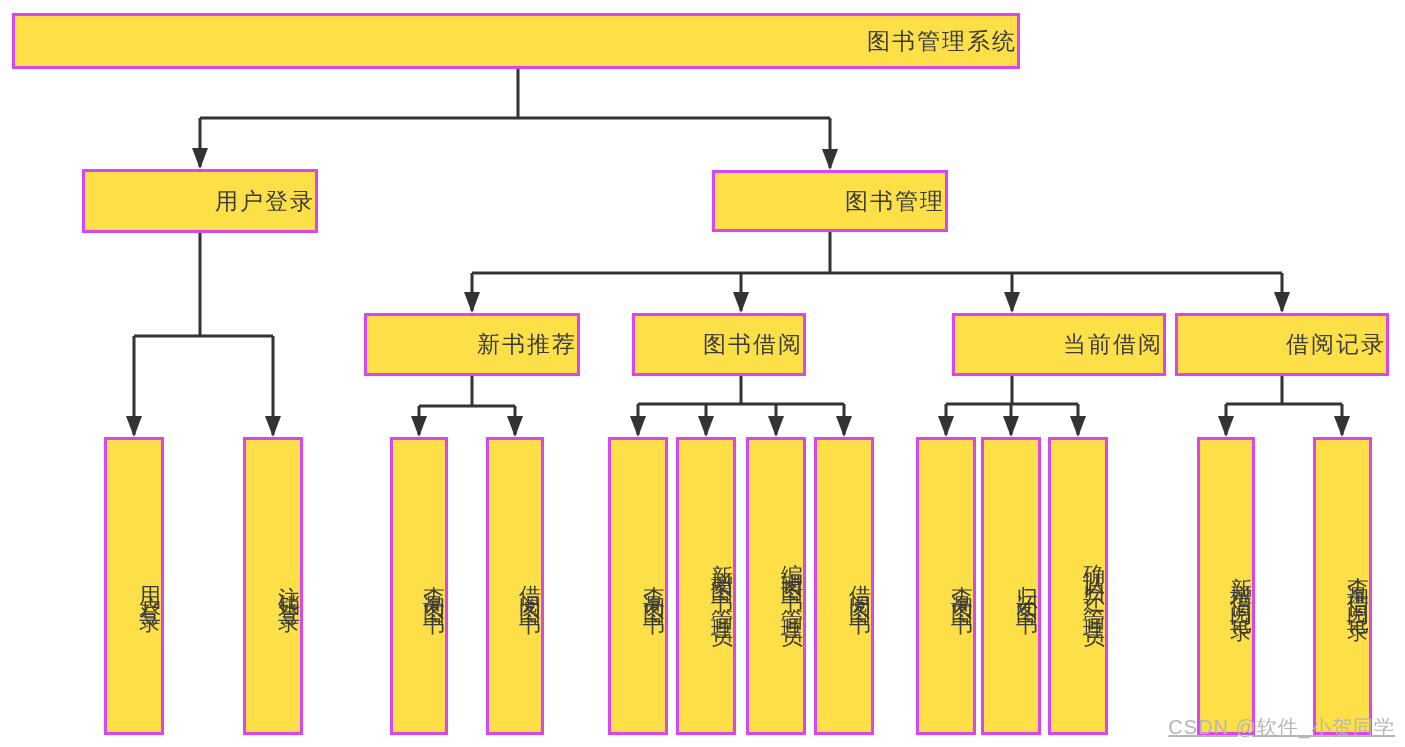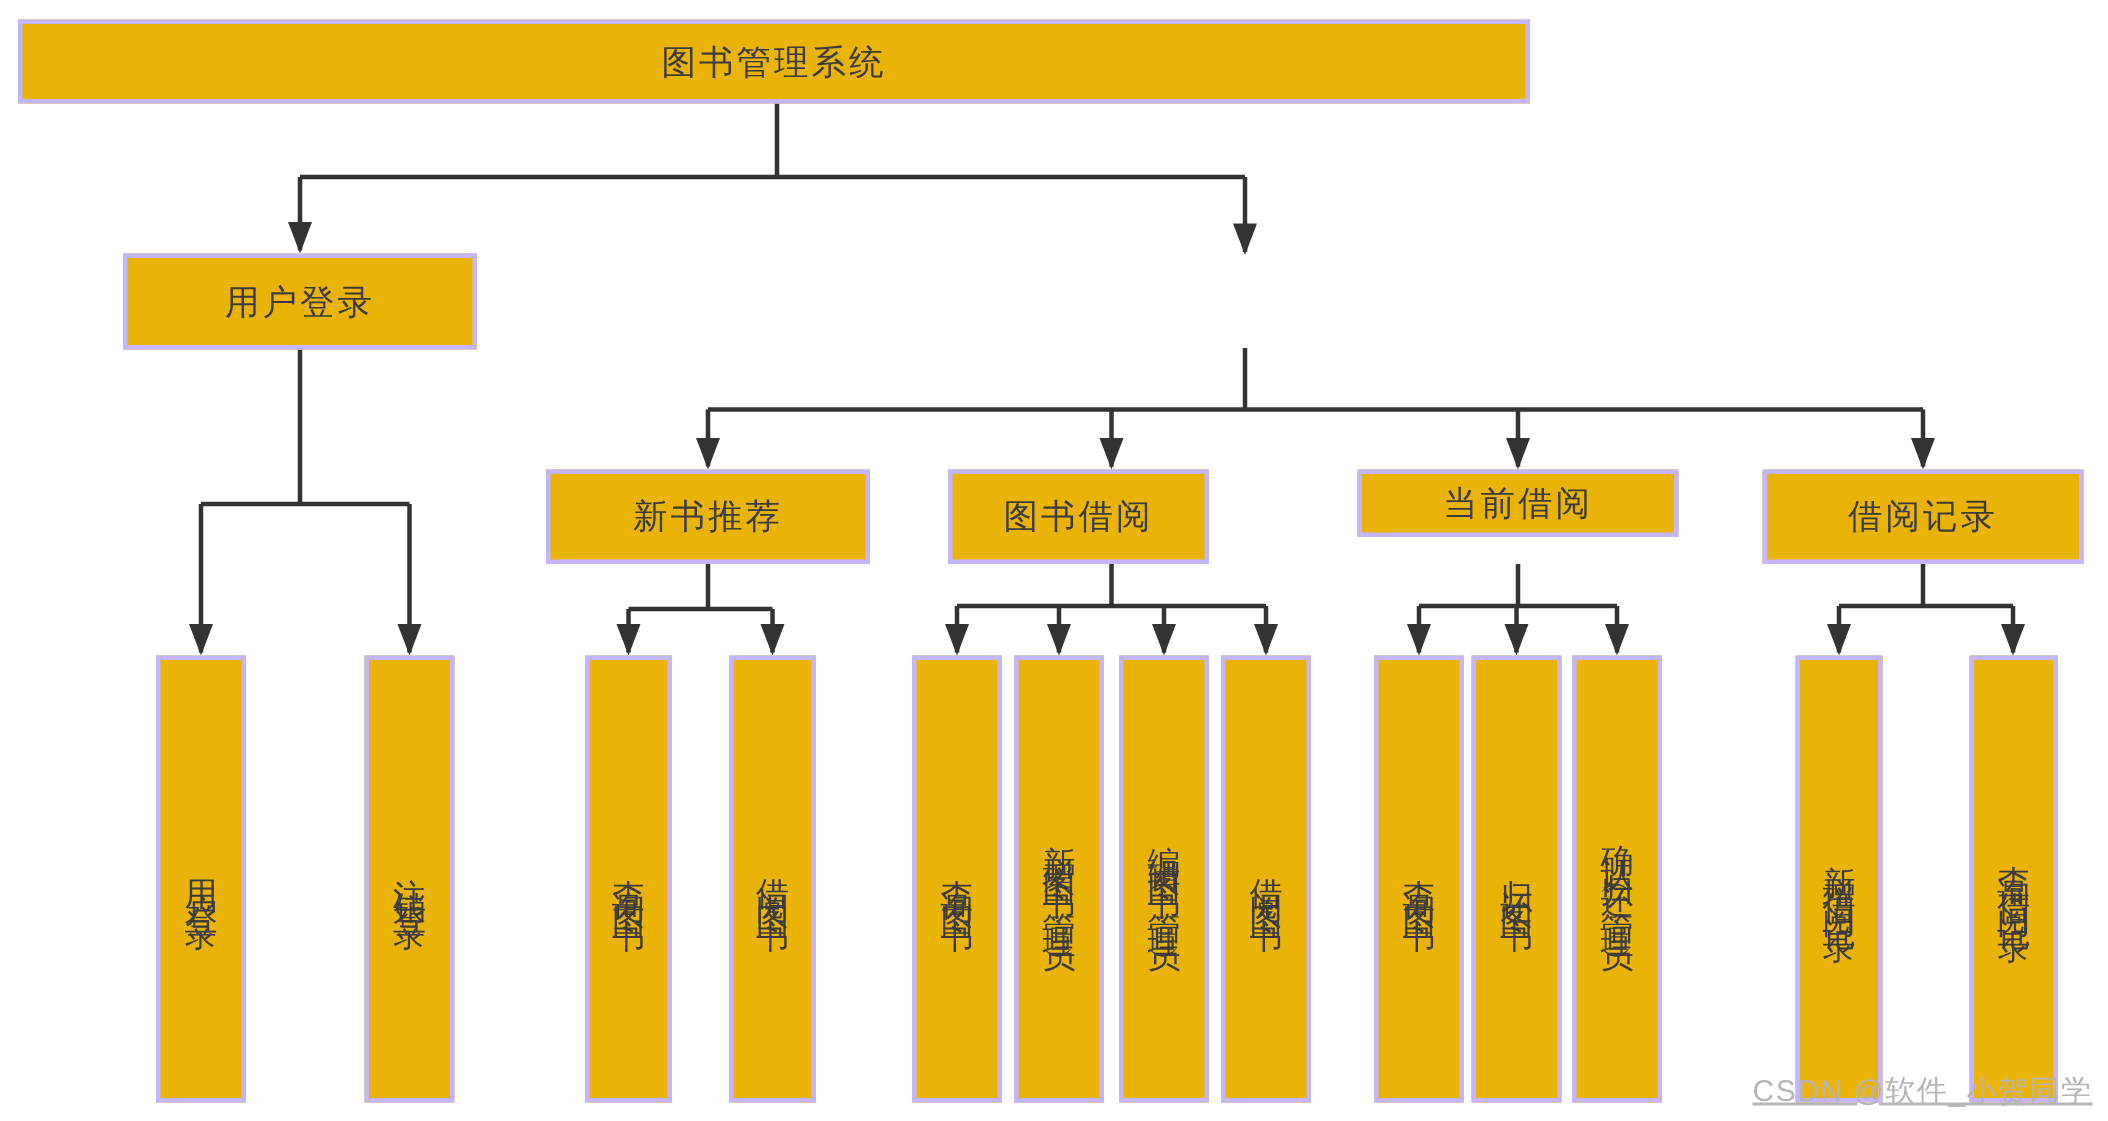--- a/index.html
+++ b/index.html
@@ -7,25 +7,25 @@
     position:relative;
     width:1405px;height:747px;
     background:#ffffff;
     font-family:"Liberation Sans", sans-serif;
     overflow:hidden;
   }
   svg.wires{position:absolute;left:0;top:0;width:1405px;height:747px;pointer-events:none;}
   .node{
     position:absolute;
     box-sizing:border-box;
-    border:3px solid #c4b5fd;
-    background:#eab308;
+    border:3px solid #d946ef;
+    background:#fde047;
     display:flex;
     align-items:center;
-    justify-content:center;
+    justify-content:flex-end;
     color:#3b3b3b;
     font-size:23px;
     letter-spacing:2px;
     white-space:nowrap;
   }
   .leaf{
     font-size:22px;
   }
   .leaf .vtext{
     writing-mode:vertical-rl;
@@ -88,28 +88,31 @@
     </g>
   </svg>
 
   <div class="node" style="left:12px;top:13px;width:1008px;height:56px;">
     <span>图书管理系统</span>
   </div>
 
   <div class="node" style="left:82px;top:169px;width:236px;height:64px;">
     <span>用户登录</span>
   </div>
+  <div class="node" style="left:712px;top:170px;width:236px;height:62px;">
+    <span>图书管理</span>
+  </div>
 
   <div class="node" style="left:364px;top:313px;width:216px;height:63px;">
     <span>新书推荐</span>
   </div>
   <div class="node" style="left:632px;top:313px;width:174px;height:63px;">
     <span>图书借阅</span>
   </div>
-  <div class="node" style="left:905px;top:313px;width:214px;height:45px;">
+  <div class="node" style="left:952px;top:313px;width:214px;height:63px;">
     <span>当前借阅</span>
   </div>
   <div class="node" style="left:1175px;top:313px;width:214px;height:63px;">
     <span>借阅记录</span>
   </div>
 
   <div class="node leaf" style="left:104px;top:437px;width:60px;height:298px;">
     <span class="vtext">用户登录</span>
   </div>
   <div class="node leaf" style="left:243px;top:437px;width:60px;height:298px;">

